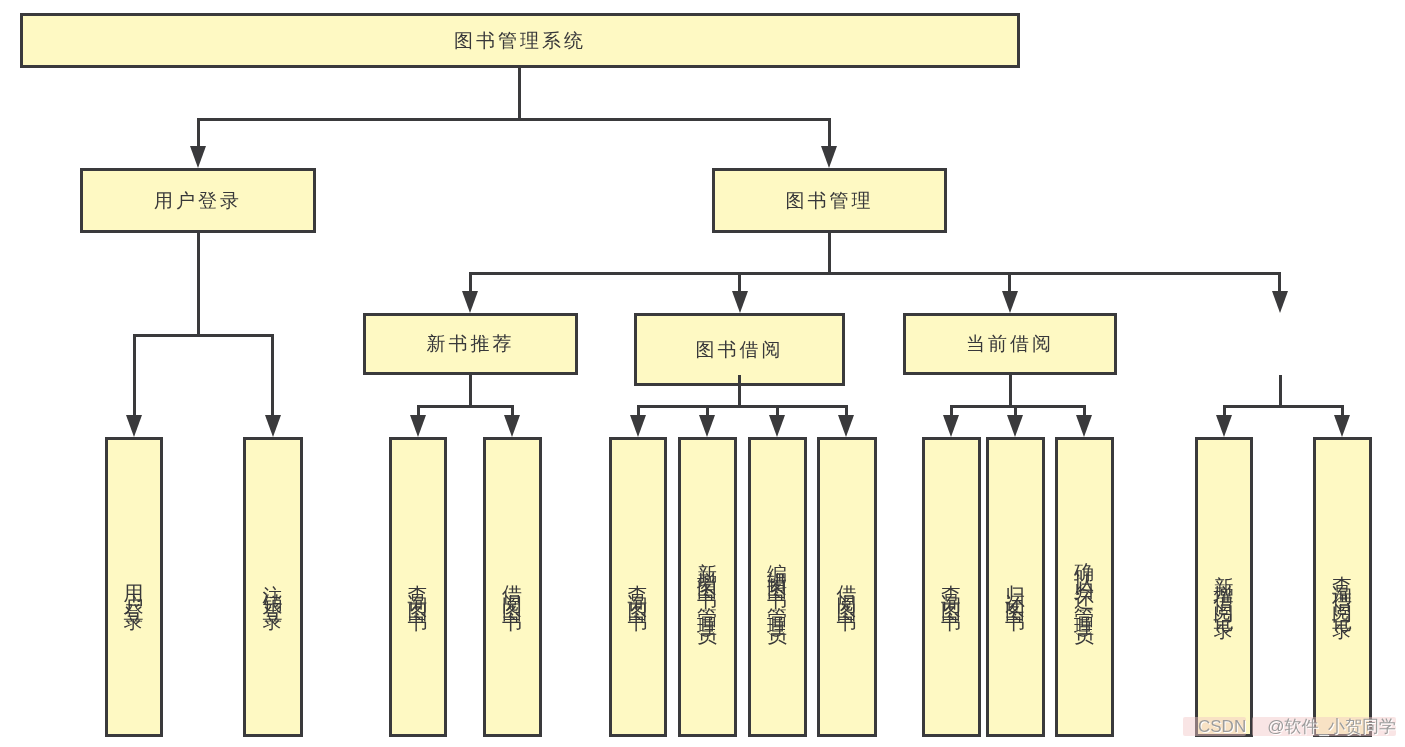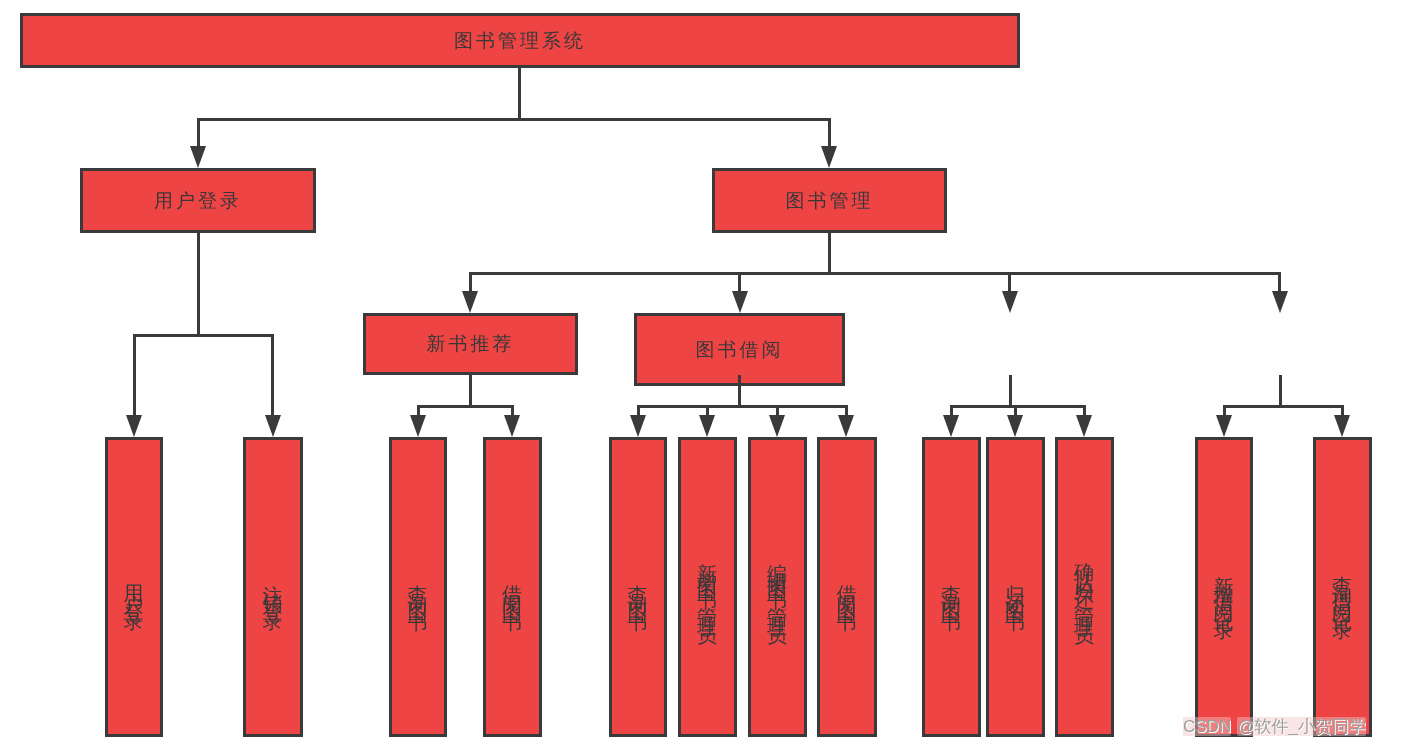--- a/index.html
+++ b/index.html
@@ -8,21 +8,21 @@
     width: 1405px;
     height: 747px;
     background: #ffffff;
     font-family: "Liberation Sans", "DejaVu Sans", sans-serif;
     color: #38383a;
     overflow: hidden;
   }
   .node {
     position: absolute;
     box-sizing: border-box;
-    background: #ef4444;
+    background: #fef9c3;
     border: 3px solid #3a3a3c;
     display: flex;
     align-items: center;
     justify-content: center;
     text-align: center;
     font-family: Liberation Serif, serif;
   }
   .hnode { font-size: 19px; letter-spacing: 3px; }
   .vnode {
     writing-mode: vertical-rl;
@@ -44,20 +44,21 @@
     top: 715px;
     font-size: 17px;
     color: #9c9c9c;
     white-space: nowrap;
     text-shadow: 1px 1px 0 #ffffff;
     z-index: 5;
   }
   .watermark .wm-seg {
     background: rgba(242, 198, 198, 0.45);
     border-radius: 2px;
+    padding-left: 15px;
   }
   .watermark .wm-prefix { margin-right: 6px; }
 </style>
 </head>
 <body>
 
 <div class="canvas">
 
   <div class="node hnode" style="left:20px;top:13px;width:1000px;height:55px;">
     <span>图书管理系统</span>
@@ -93,20 +94,23 @@
   <div class="arrowhead" style="left:462px;top:291px;"></div>
   <div class="arrowhead" style="left:732px;top:291px;"></div>
   <div class="arrowhead" style="left:1002px;top:291px;"></div>
   <div class="arrowhead" style="left:1272px;top:291px;"></div>
 
   <div class="node hnode" style="left:363px;top:313px;width:215px;height:62px;">
     <span>新书推荐</span>
   </div>
   <div class="node hnode" style="left:634px;top:313px;width:211px;height:73px;">
     <span>图书借阅</span>
+  </div>
+  <div class="node hnode" style="left:903px;top:313px;width:214px;height:62px;">
+    <span>当前借阅</span>
   </div>
 
   <div class="line" style="left:469px;top:375px;width:3px;height:32px;"></div>
   <div class="line" style="left:417px;top:405px;width:97px;height:3px;"></div>
   <div class="line" style="left:417px;top:405px;width:3px;height:12px;"></div>
   <div class="line" style="left:511px;top:405px;width:3px;height:12px;"></div>
   <div class="arrowhead" style="left:410px;top:415px;"></div>
   <div class="arrowhead" style="left:504px;top:415px;"></div>
 
   <div class="line" style="left:738px;top:375px;width:3px;height:32px;"></div>

